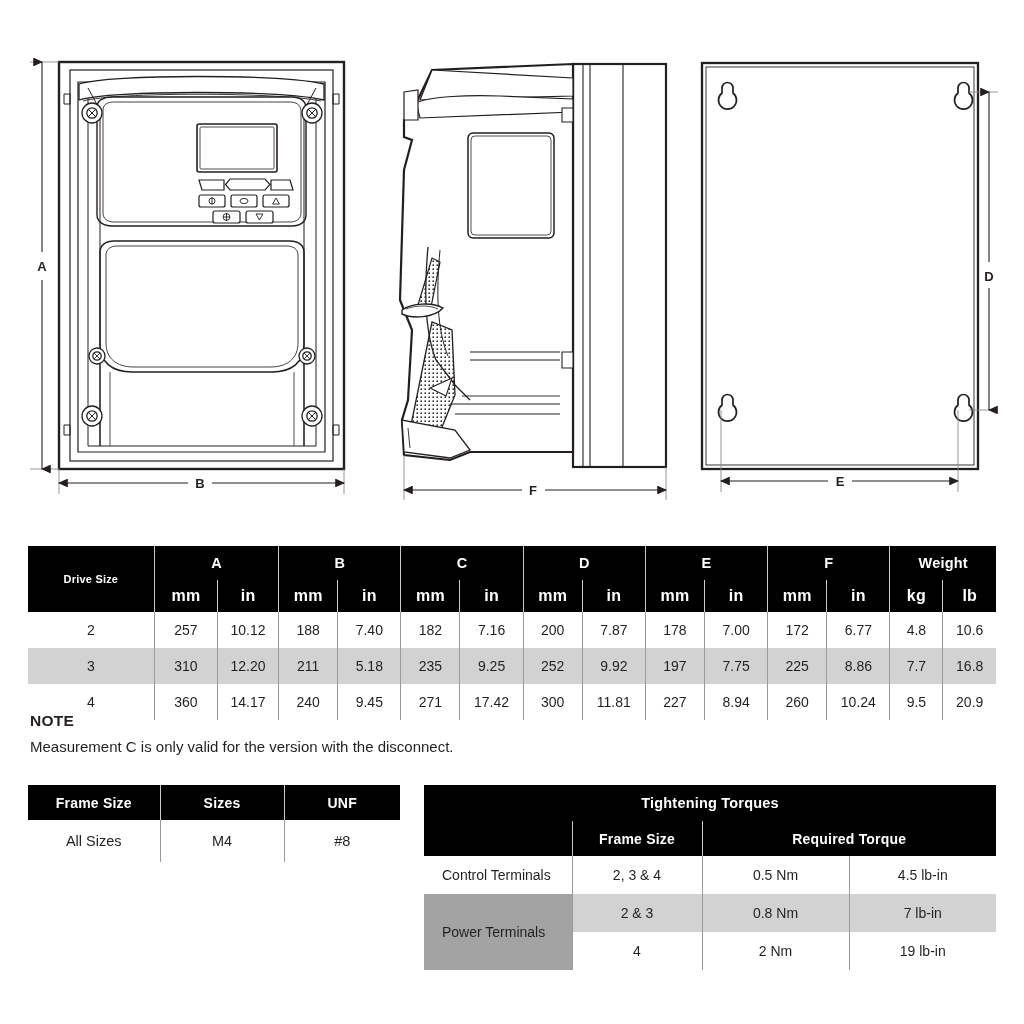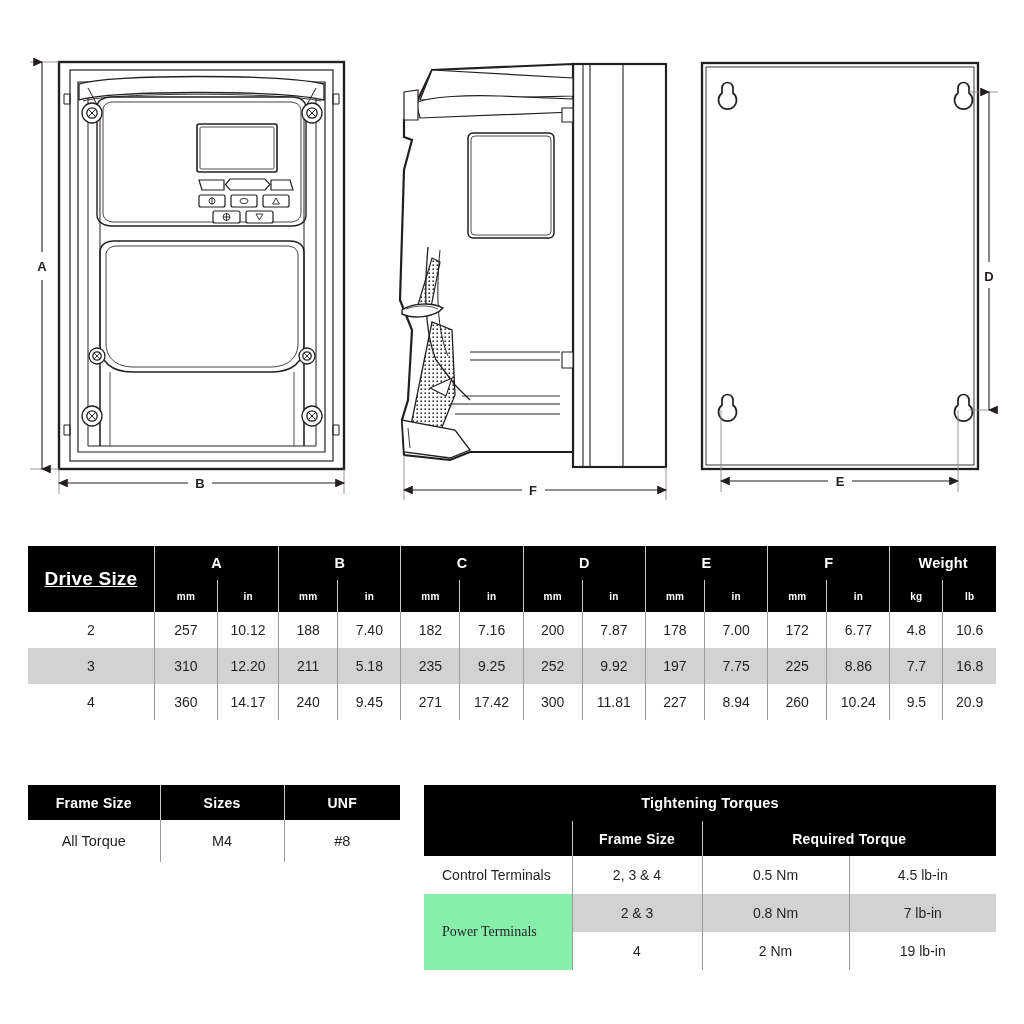--- a/index.html
+++ b/index.html
@@ -48,42 +48,42 @@
   }
   .hdr-sep{border-left:1.5px solid #c9c9c9;}
   .col-sep{border-left:1.2px solid #9a9a9a;}
   tr.shade td{background:#d2d2d2;}
 
   
   #dim-table{position:absolute;left:28px;top:546px;width:968px;}
   #dim-table .tbl{width:968px;}
   #dim-table td{height:28px;}
   #dim-table th.grp{height:26px;font-size:14.5px;}
-  #dim-table th.sub{height:24px;font-size:10px;margin-left:33px;}
-  #dim-table th.rowspan2{font-size:19px;text-decoration:underline;}
+  #dim-table th.sub{height:24px;font-size:16px;margin-left:33px;}
+  #dim-table th.rowspan2{font-size:11px;}
 
   
   .note-wrap{position:absolute;left:30px;top:712px;width:700px;}
   .note-title{font-weight:bold;font-size:15.5px;letter-spacing:.3px;color:#231f20;margin:0 0 8px 0;}
   .note-body{font-size:15px;color:#231f20;margin:0;}
 
   
   #bolts-table{position:absolute;left:28px;top:785px;width:372px;}
   #bolts-table .tbl{width:372px;}
   #bolts-table th.title{height:28px;font-size:14.5px;}
   #bolts-table th.sub{height:27px;font-size:14px;}
   #bolts-table td{height:34px;font-size:14.5px;}
 
   #torque-table{position:absolute;left:424px;top:785px;width:572px;}
   #torque-table .tbl{width:572px;}
   #torque-table th.title{height:28px;font-size:14.5px;margin-top:6px;}
   #torque-table th.sub{height:27px;font-size:14px;}
   #torque-table td{height:30px;font-size:14px;margin-top:16px;}
   #torque-table td.rowlabel{text-align:left;padding-left:18px;font-size:14px;}
-  #torque-table td.rowlabel-shade{background:#86efac;font-family:Liberation Serif, serif;}
+  #torque-table td.rowlabel-shade{background:#a3a3a3;}
 </style>
 </head>
 <body>
 
 <div class="page">
 
   <div class="drawings">
     <svg width="1024" height="525" viewBox="0 0 1024 525" xmlns="http://www.w3.org/2000/svg">
       <defs>
         <pattern id="vent" width="4" height="4" patternUnits="userSpaceOnUse">
@@ -376,38 +376,42 @@
           <td class="col-sep">8.94</td>
           <td class="col-sep">260</td>
           <td class="col-sep">10.24</td>
           <td class="col-sep">9.5</td>
           <td class="col-sep">20.9</td>
         </tr>
       </tbody>
     </table>
   </div>
 
+  <div class="note-wrap">
+    <p class="note-title">NOTE</p>
+    <p class="note-body">Measurement C is only valid for the version with the disconnect.</p>
+  </div>
 
   <div id="bolts-table">
     <table class="tbl">
       <colgroup>
           <col style="width:132px">
           <col style="width:124px">
           <col style="width:116px">
         </colgroup>
       <thead>
         <tr>
           <th class="sub">Frame Size</th>
           <th class="sub hdr-sep">Sizes</th>
           <th class="sub hdr-sep">UNF</th>
         </tr>
       </thead>
       <tbody>
         <tr>
-          <td>All Torque</td>
+          <td>All Sizes</td>
           <td class="col-sep">M4</td>
           <td class="col-sep">#8</td>
         </tr>
       </tbody>
     </table>
   </div>
 
   <div id="torque-table">
     <table class="tbl">
       <colgroup>

